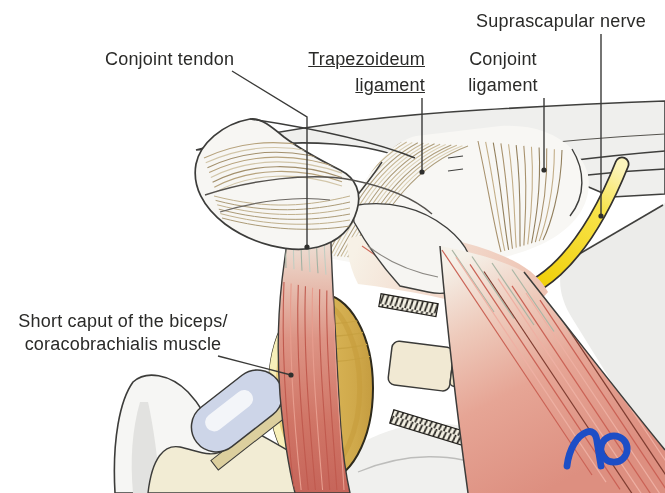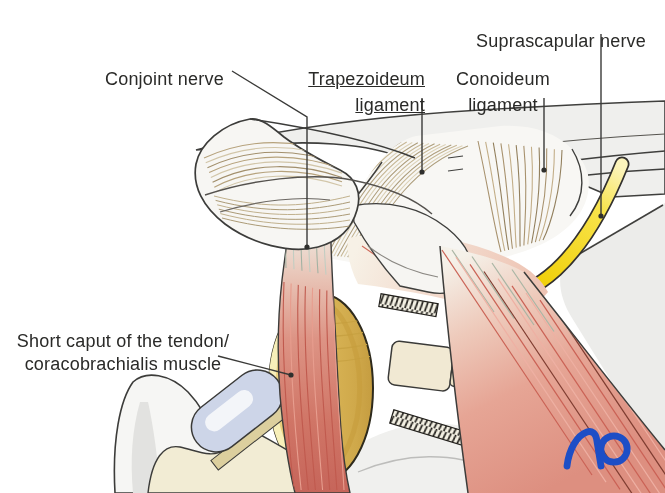--- a/index.html
+++ b/index.html
@@ -1,20 +1,20 @@
 <!DOCTYPE html>
 <html><head>
 <meta charset="utf-8">
 <style>
   html,body{margin:0;padding:0;background:#ffffff;}
   #stage{position:relative;width:665px;height:493px;overflow:hidden;background:#fff;
          font-family:"Liberation Sans",sans-serif;}
   #art{position:absolute;left:0;top:0;}
   .lbl{position:absolute;font-size:18px;line-height:26px;color:#29292 7;color:#2a2a28;
-       white-space:pre-line;letter-spacing:.2px;margin-top:20px;}
+       white-space:pre-line;letter-spacing:.2px;}
   .lbl.right{text-align:right;}
   .lbl.center{text-align:center;}
   .lbl.small-lh{line-height:23px;}
   #ao-logo{position:absolute;left:556px;top:422px;width:78px;height:52px;}
   .sr{position:absolute;width:1px;height:1px;overflow:hidden;clip:rect(0 0 0 0);white-space:nowrap;}
 </style>
 </head>
 <body>
 
 <div id="stage">
@@ -262,27 +262,27 @@
   </g>
   <g fill="#2f2f2d">
     <circle cx="307" cy="247" r="2.6"></circle>
         <circle cx="422" cy="172" r="2.6"></circle>
     <circle cx="544" cy="170" r="2.6"></circle>
         <circle cx="601" cy="216" r="2.6"></circle>
     <circle cx="291" cy="375" r="2.6"></circle>
   </g>
 </svg>
 
-<div class="lbl" style="left:105px;top:46px;">Conjoint nerve</div>
+<div class="lbl" style="left:105px;top:46px;">Conjoint tendon</div>
 <div class="lbl right" style="left:285px;top:46px;width:140px;text-decoration:underline;">Trapezoideum
 ligament</div>
-<div class="lbl center" style="left:433px;top:46px;width:140px;">Conoideum
+<div class="lbl center" style="left:433px;top:46px;width:140px;">Conjoint
 ligament</div>
 <div class="lbl right" style="left:436px;top:8px;width:210px;">Suprascapular nerve</div>
-<div class="lbl center small-lh" style="left:3px;top:310px;width:240px;">Short caput of the tendon/
+<div class="lbl center small-lh" style="left:3px;top:310px;width:240px;">Short caput of the biceps/
 coracobrachialis muscle</div>
 
 <div id="ao-logo">
   <svg width="78" height="52" viewBox="0 0 78 52">
     <path d="M 11 44 C 13 27 21 13.5 31 10 C 36 8.3 39.5 11.5 40.5 16.5 L 45 44" fill="none" stroke="#1d4ec6" stroke-width="6.8" stroke-linecap="round"></path>
     <circle cx="58" cy="27" r="13.2" fill="none" stroke="#1d4ec6" stroke-width="6.8"></circle>
   </svg>
   <span class="sr">AO</span>
 </div>
 

